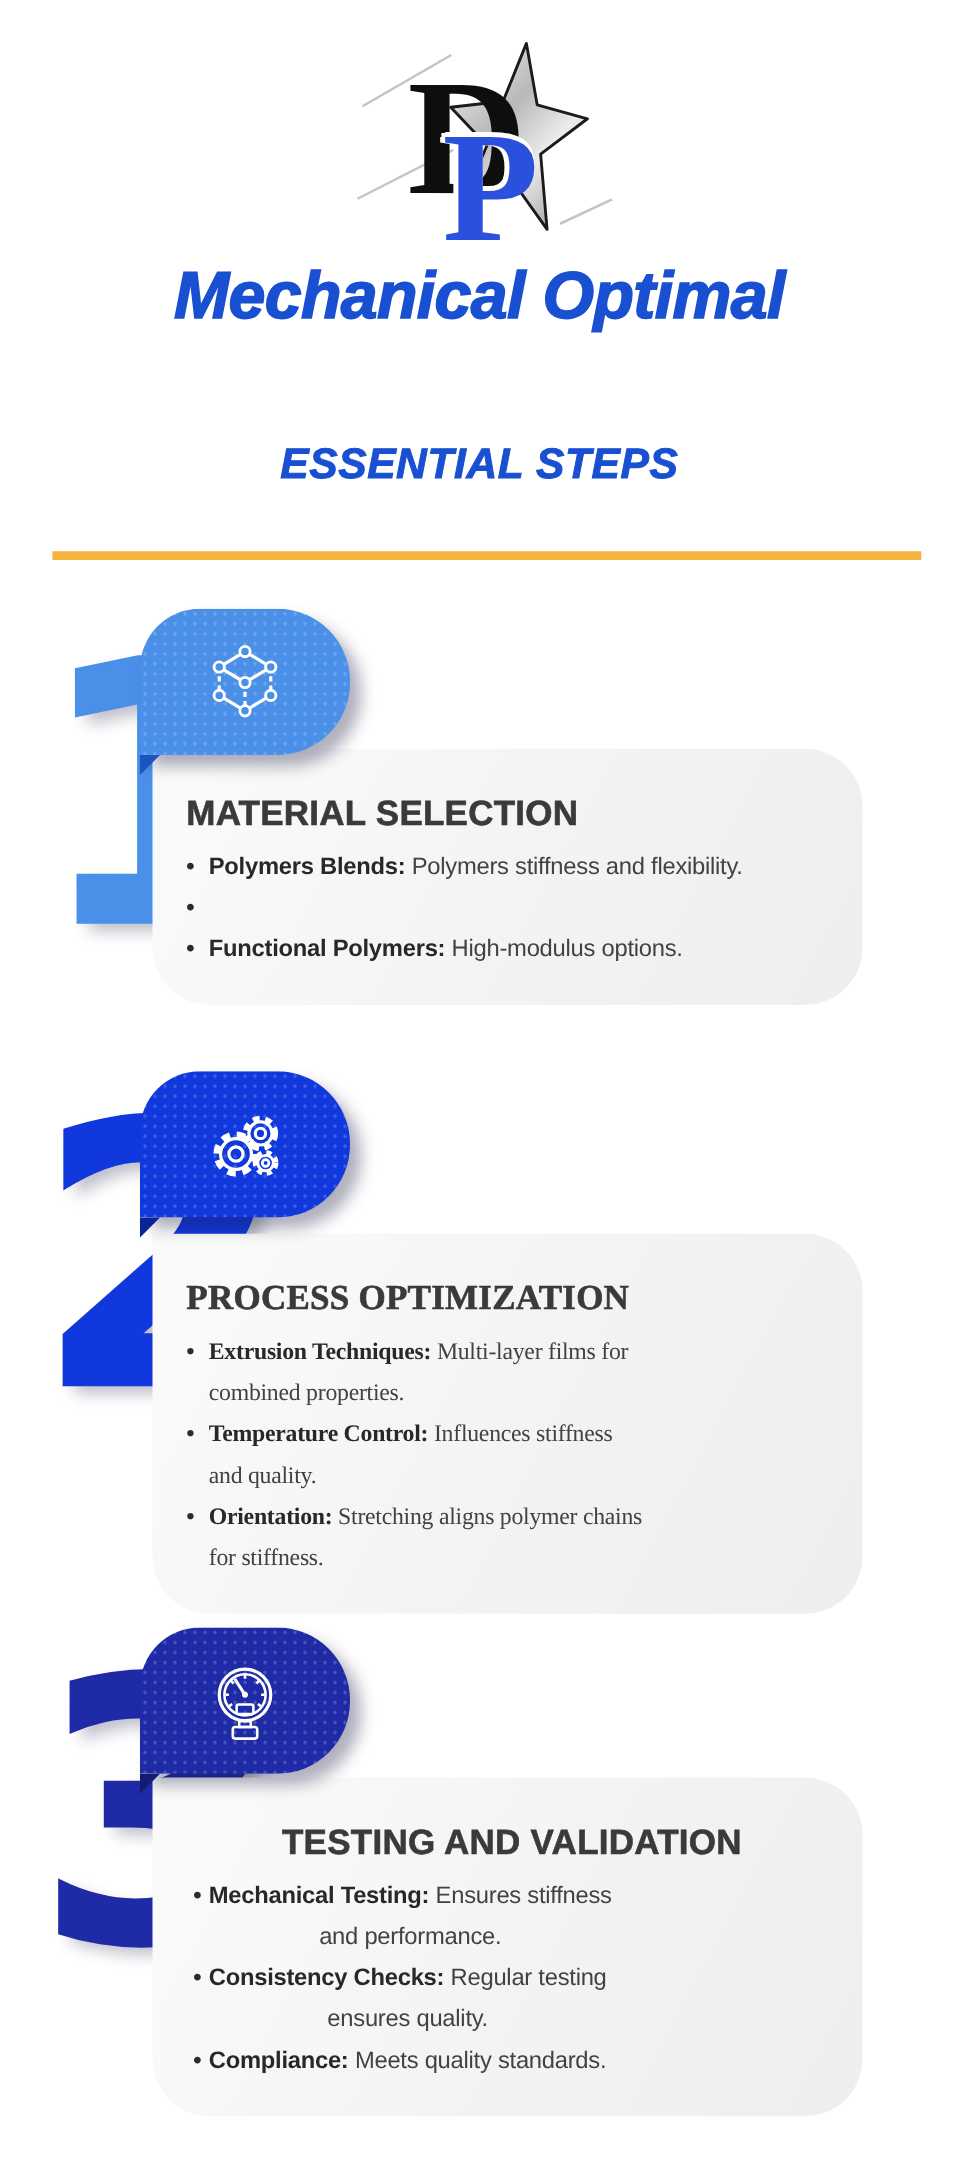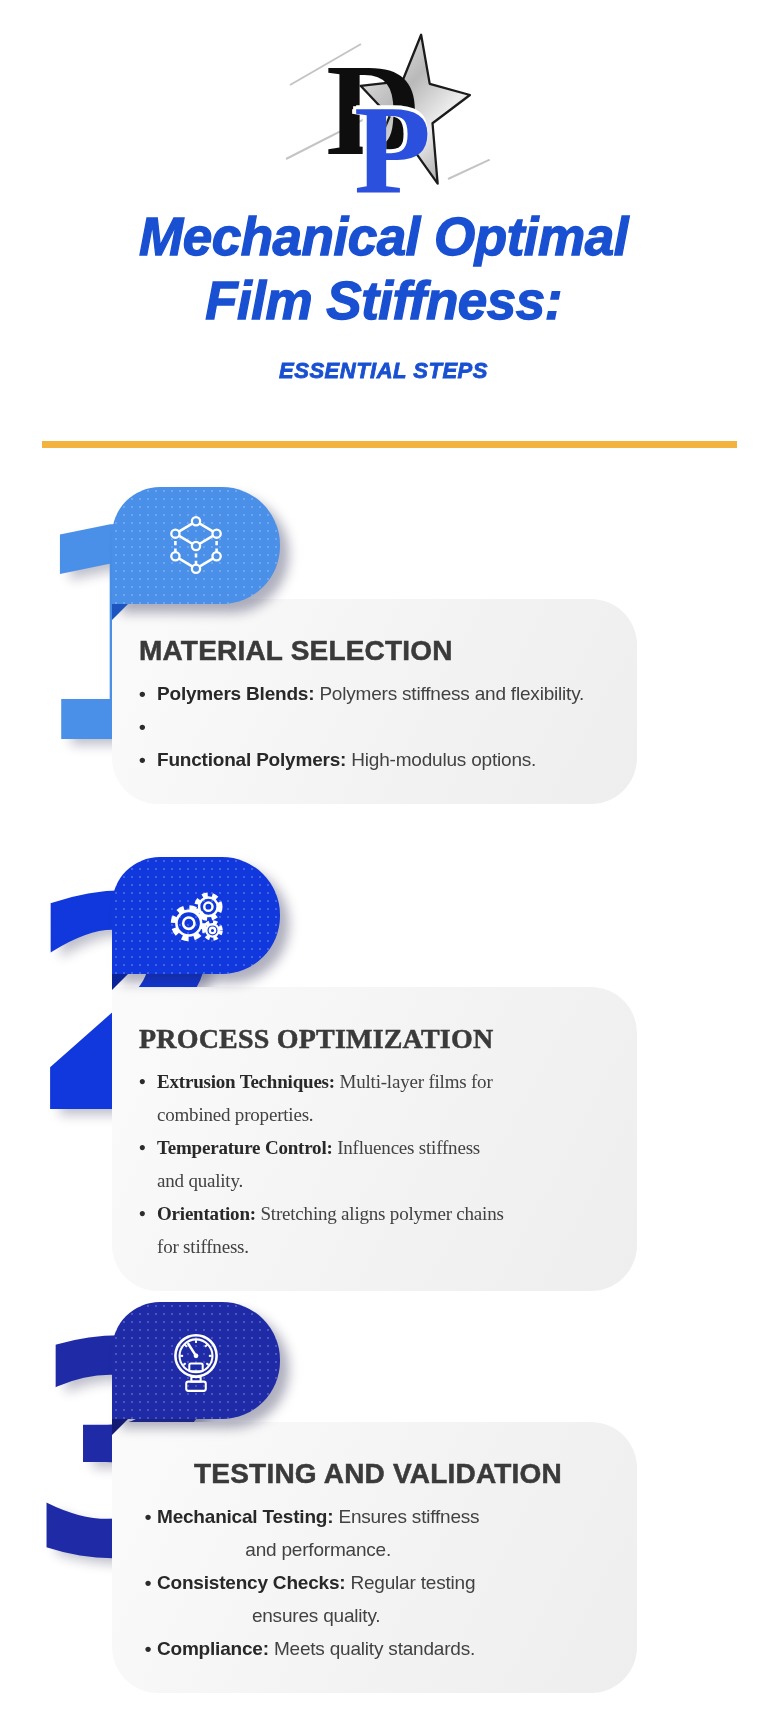--- a/index.html
+++ b/index.html
@@ -21,21 +21,21 @@
   .logo-p { position:absolute; left:54px; top:70px; z-index:3;
     font-family:"Liberation Serif", serif; font-weight:700; font-size:126px; line-height:1; color:#2b50dd;
     text-shadow:-3px -3px 0 #ffffff, -4px 0 0 #ffffff, 0 -4px 0 #ffffff; }
 
   
   .title { position:absolute; top:205px; left:0; width:100%; text-align:center;
     font-size:53px; line-height:64px; font-style:italic; font-weight:700;
     color:#1950d2; letter-spacing:-0.5px; -webkit-text-stroke:1.3px #1950d2; margin:0; }
   .title span { display:block; }
   .subtitle { position:absolute; top:351px; left:0; width:100%; text-align:center;
-    font-size:22px; line-height:40px; font-style:italic; font-weight:700;
+    font-size:34px; line-height:40px; font-style:italic; font-weight:700;
     color:#1950d2; -webkit-text-stroke:0.8px #1950d2; letter-spacing:0.5px; }
   .divider { position:absolute; top:441px; left:42px; width:695px; height:7px; background:#f4b23f; }
 
   
   .step { position:absolute; left:0; width:767px; height:0; }
   .step.s1 { top:487px; }
   .step.s2 { top:857px; }
   .step.s3 { top:1302px; }
   .s1 { --c:#4a90e8; --cd:#1c55c0; }
   .s2 { --c:#1138dc; --cd:#0a2398; }
@@ -50,21 +50,21 @@
   .blob { position:absolute; left:112px; top:0; width:168px; height:117px; z-index:3;
     background-color:var(--c); color:var(--c);
     background-image:radial-gradient(rgba(255,255,255,0.20) 1.2px, transparent 1.4px);
     background-size:8px 8px;
     border-radius:48px 58px 58px 0;
     box-shadow:9px 9px 12px rgba(25,25,70,0.35);
     display:flex; align-items:center; justify-content:center; }
   .blob::after { content:""; position:absolute; left:0; bottom:-16px; width:0; height:0;
     border-top:16px solid var(--cd); border-right:16px solid transparent; }
 
-  .card { position:absolute; left:112px; width:525px; z-index:2;
+  .card { position:absolute; left:122px; width:568px; z-index:2;
     background:linear-gradient(118deg, #fafafa 8%, #f3f3f3 55%, #eeeeee 100%);
     border-radius:0 46px 46px 46px;
     padding:36px 20px 28px 27px; box-sizing:border-box; }
   .s1 .card { top:112px; }
   .s2 .card { top:130px;font-family:Liberation Serif, serif; }
   .s3 .card { top:120px;text-align:center; }
 
   .card h2 { margin:0 0 10px 0; font-size:28px; line-height:32px; font-weight:700;
     color:#3a3a3a; -webkit-text-stroke:0.5px #3a3a3a; letter-spacing:0.2px; }
   .card ul { margin:0; padding:0; list-style:none; }
@@ -96,21 +96,20 @@
           </linearGradient>
         </defs>
         <path d="M50,2 L62,44 L98,50 L68,78 L78,130 L48,96 L16,122 L30,76 L2,52 L38,44 Z" fill="url(#silver)" stroke="#1b1b1b" stroke-width="2" stroke-linejoin="round"></path>
       </svg>
       <span class="logo-d">D</span>
       <span class="logo-p">P</span>
     </div>
 
     <h1 class="title">
       <span>Mechanical Optimal</span>
-      <span>Film Stiffness:</span>
     </h1>
     <div class="subtitle">ESSENTIAL STEPS</div>
     <div class="divider"></div>
   </header>
 
   <section class="step s1">
     <div class="num">1</div>
     <div class="blob">
       <svg class="icon" width="68" height="68" viewBox="0 0 66 66" fill="none">
         <g stroke="#ffffff" stroke-width="2.5">

